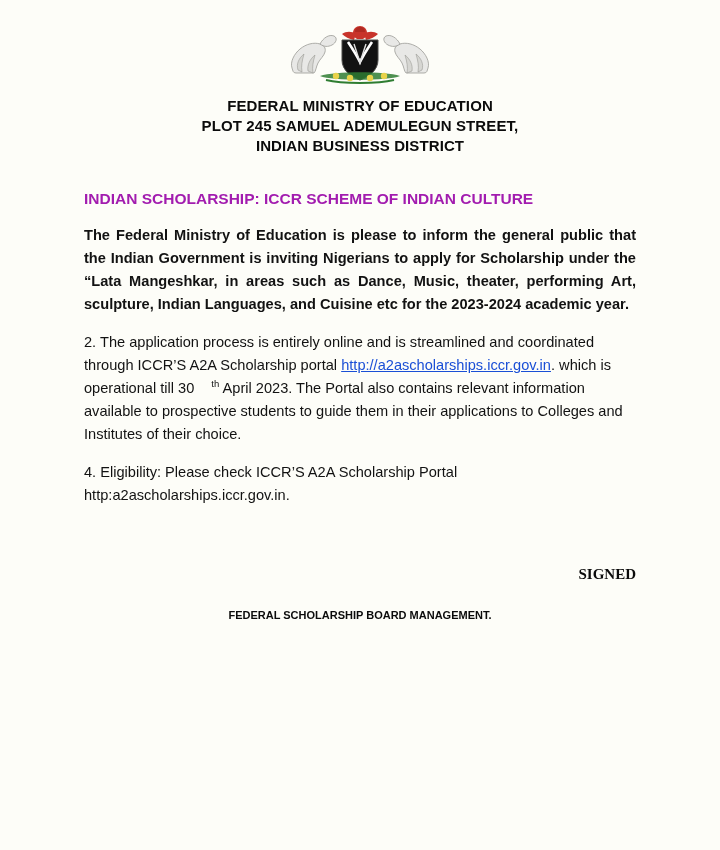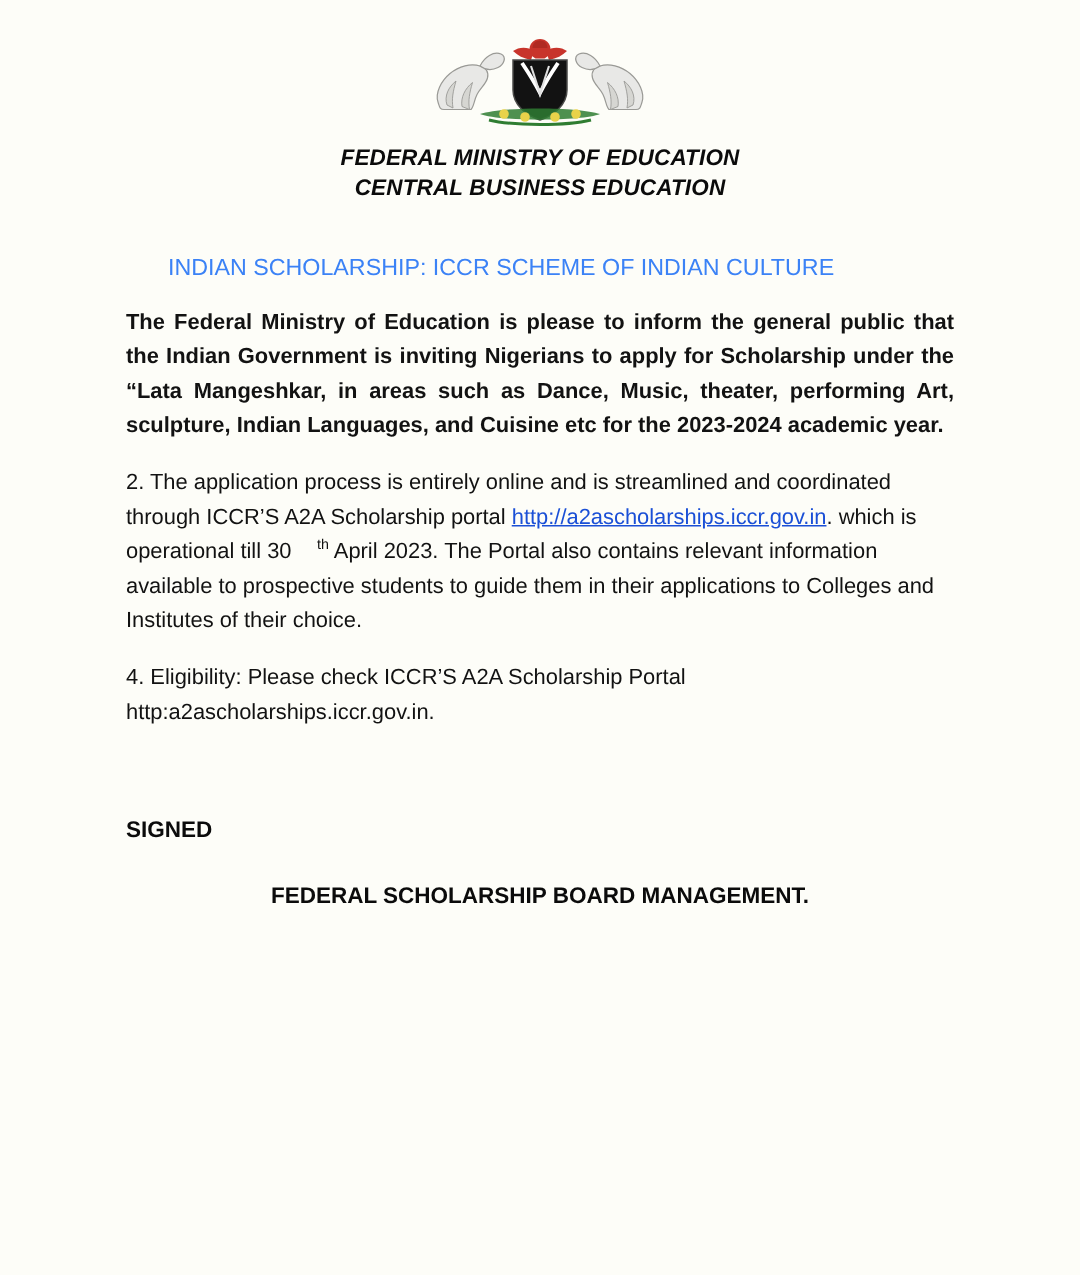--- a/index.html
+++ b/index.html
@@ -35,31 +35,29 @@
     position: relative;
   }
   
   .letterhead {
     text-align: center;
     font-weight: bold;
     font-size: 15px;
     line-height: 20px;
     letter-spacing: 0.1px;
     color: #0b0b0b;
-    font-style: italic;
   }
   .letterhead div { white-space: nowrap; }
   
   .doc-title {
     margin-top: 33px;
-    font-weight: normal;
+    font-weight: bold;
     font-size: 15.5px;
     line-height: 20px;
-    color: #3b82f6;
-    margin-left: 28px;
+    color: #a21caf;
   }
   
   .para {
     margin-top: 15px;
     font-size: 14.6px;
     line-height: 23px;
     color: #121212;
   }
   .para.justify {
     text-align: justify;
@@ -72,31 +70,32 @@
   }
   sup {
     font-size: 9.5px;
     vertical-align: super;
     line-height: 0;
     margin-left: 17px;
   }
   
   .signed {
     margin-top: 56px;
-    text-align: left;
+    text-align: right;
     font-weight: bold;
     font-size: 15px;
     line-height: 22px;
     color: #0b0b0b;
+    font-family: Liberation Serif, serif;
   }
   .signed-org {
     margin-top: 24px;
     text-align: center;
     font-weight: bold;
-    font-size: 15px;
+    font-size: 11px;
     color: #0b0b0b;
   }
   .signed-org .period { font-weight: bold; }
 </style>
 </head>
 <body>
 
 <div class="page">
 
   <div class="crest-wrap">
@@ -141,21 +140,22 @@
           <circle cx="90" cy="60" r="3.2" fill="#e8d24a"></circle>
           <circle cx="104" cy="58" r="3.2" fill="#e8d24a"></circle>
           <path d="M46 62 C62 66 98 66 114 62" fill="none" stroke="#2f7d32" stroke-width="2"></path>
         </g>
       </svg>
     </div>
   </div>
 
   <div class="letterhead">
     <div>FEDERAL MINISTRY OF EDUCATION</div>
-    <div>CENTRAL BUSINESS EDUCATION</div>
+    <div>PLOT 245 SAMUEL ADEMULEGUN STREET,</div>
+    <div>INDIAN BUSINESS DISTRICT</div>
   </div>
 
   <div class="doc-title">INDIAN SCHOLARSHIP: ICCR SCHEME OF INDIAN CULTURE</div>
 
   <p class="para justify">The Federal Ministry of Education is please to inform the general public that the Indian Government is inviting Nigerians to apply for Scholarship under the “Lata Mangeshkar, in areas such as Dance, Music, theater, performing Art, sculpture, Indian Languages, and Cuisine etc for the 2023-2024 academic year.</p>
 
   <p class="para">
     <span>2. The application process is entirely online and is streamlined and coordinated through ICCR’S A2A Scholarship portal </span><a class="link" href="#">http://a2ascholarships.iccr.gov.in</a><span>. which is operational till 30</span><sup>th</sup><span> April 2023. The Portal also contains relevant information available to prospective students to guide them in their applications to Colleges and Institutes of their choice.</span>
   </p>
 

